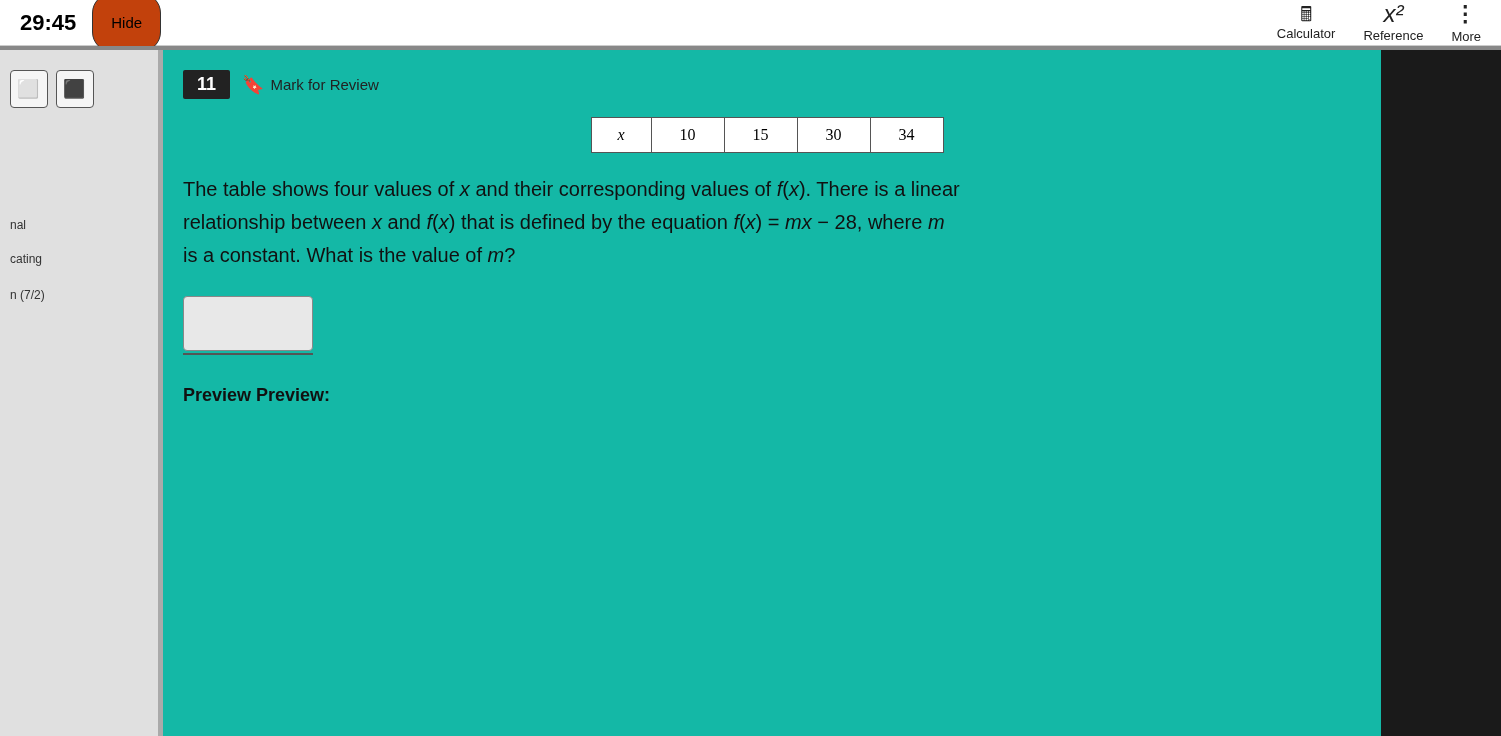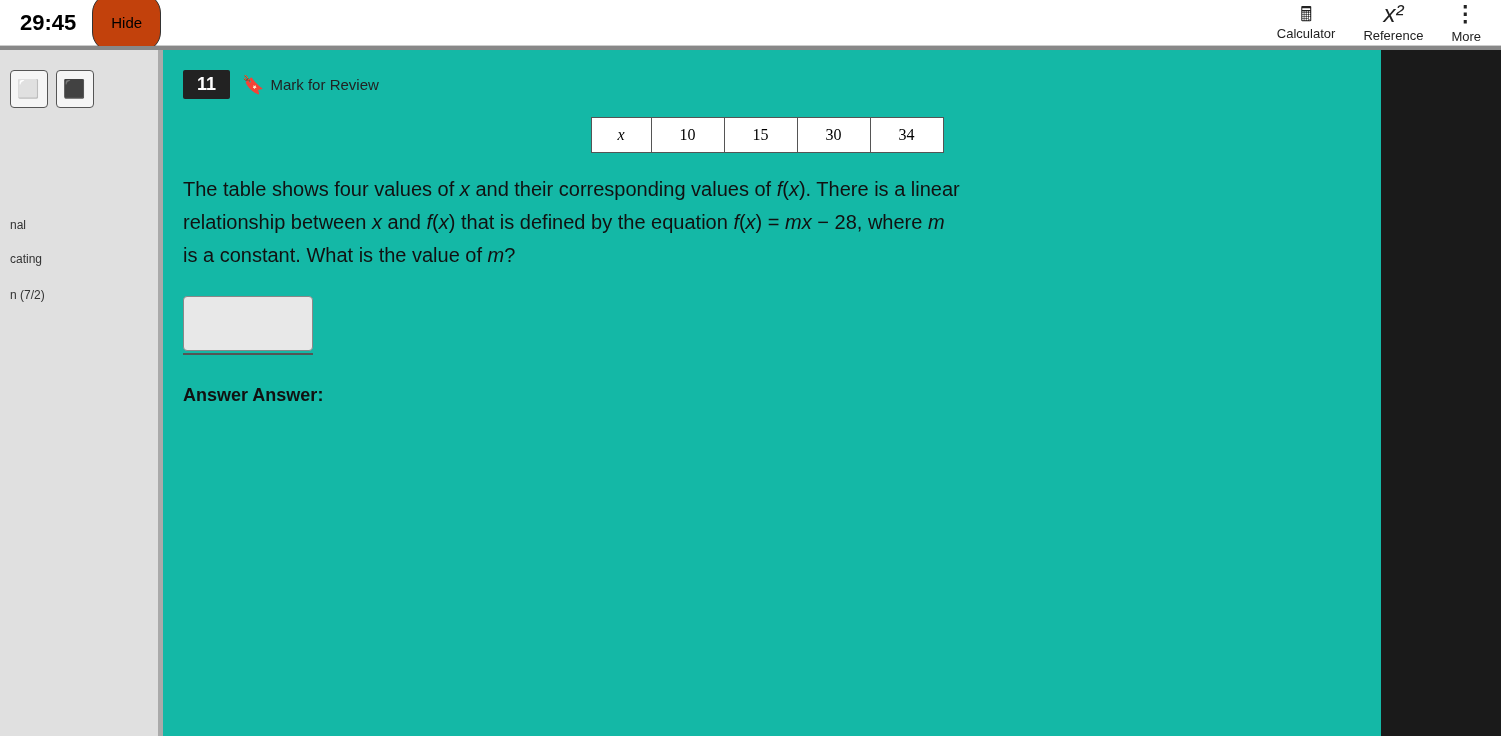--- a/index.html
+++ b/index.html
@@ -306,19 +306,19 @@
 
     <div class="question-text">
       The table shows four values of <em>x</em> and their corresponding values of <em>f</em>(<em>x</em>). There is a linear relationship between <em>x</em> and <em>f</em>(<em>x</em>) that is defined by the equation <em>f</em>(<em>x</em>) = <em>mx</em> − 28, where <em>m</em> is a constant. What is the value of <em>m</em>?
     </div>
 
     <div class="answer-box-wrapper">
       <input class="answer-input" type="text" value="" style="">
       <div class="answer-underline"></div>
     </div>
 
-    <div class="answer-preview-label">Answer Answer:</div>
+    <div class="answer-preview-label">Preview Preview:</div>
 
   </div>
 
   <div class="right-panel"></div>
 
 </div>
 
 </body></html>

